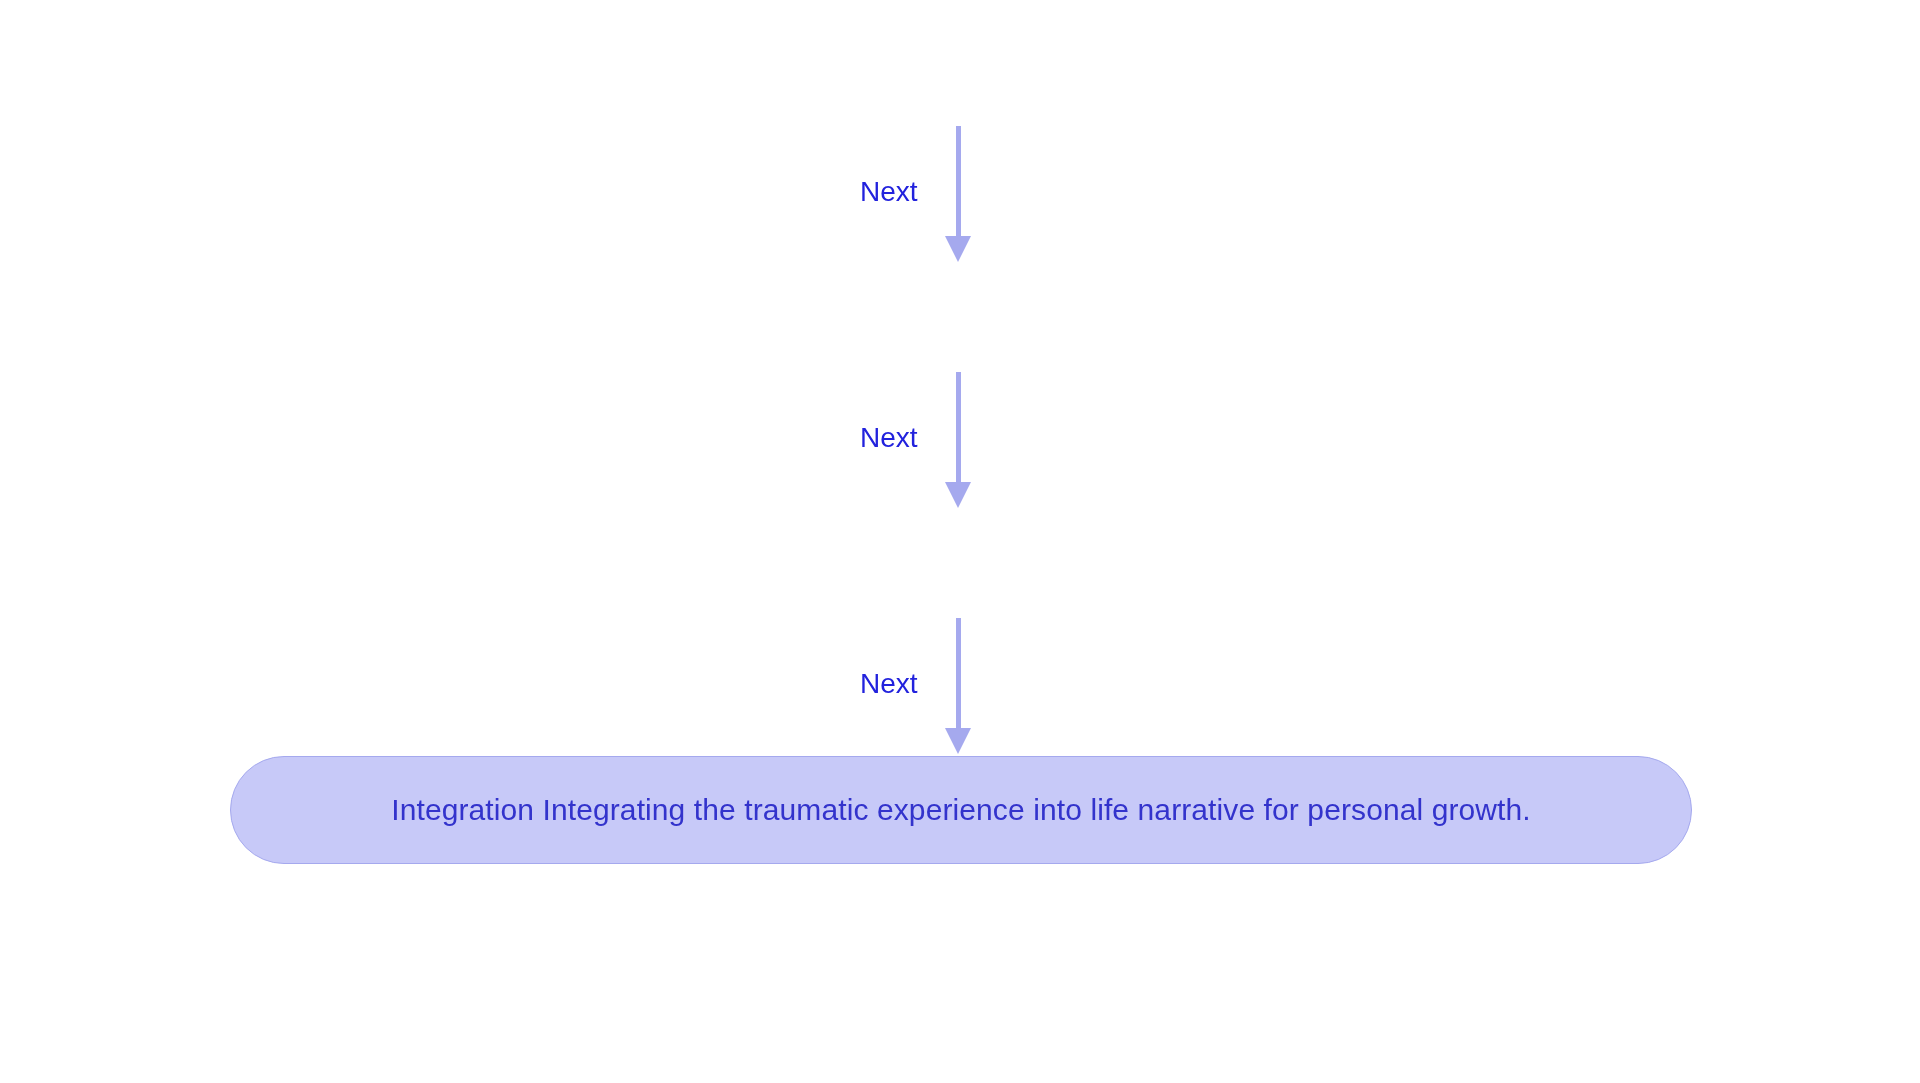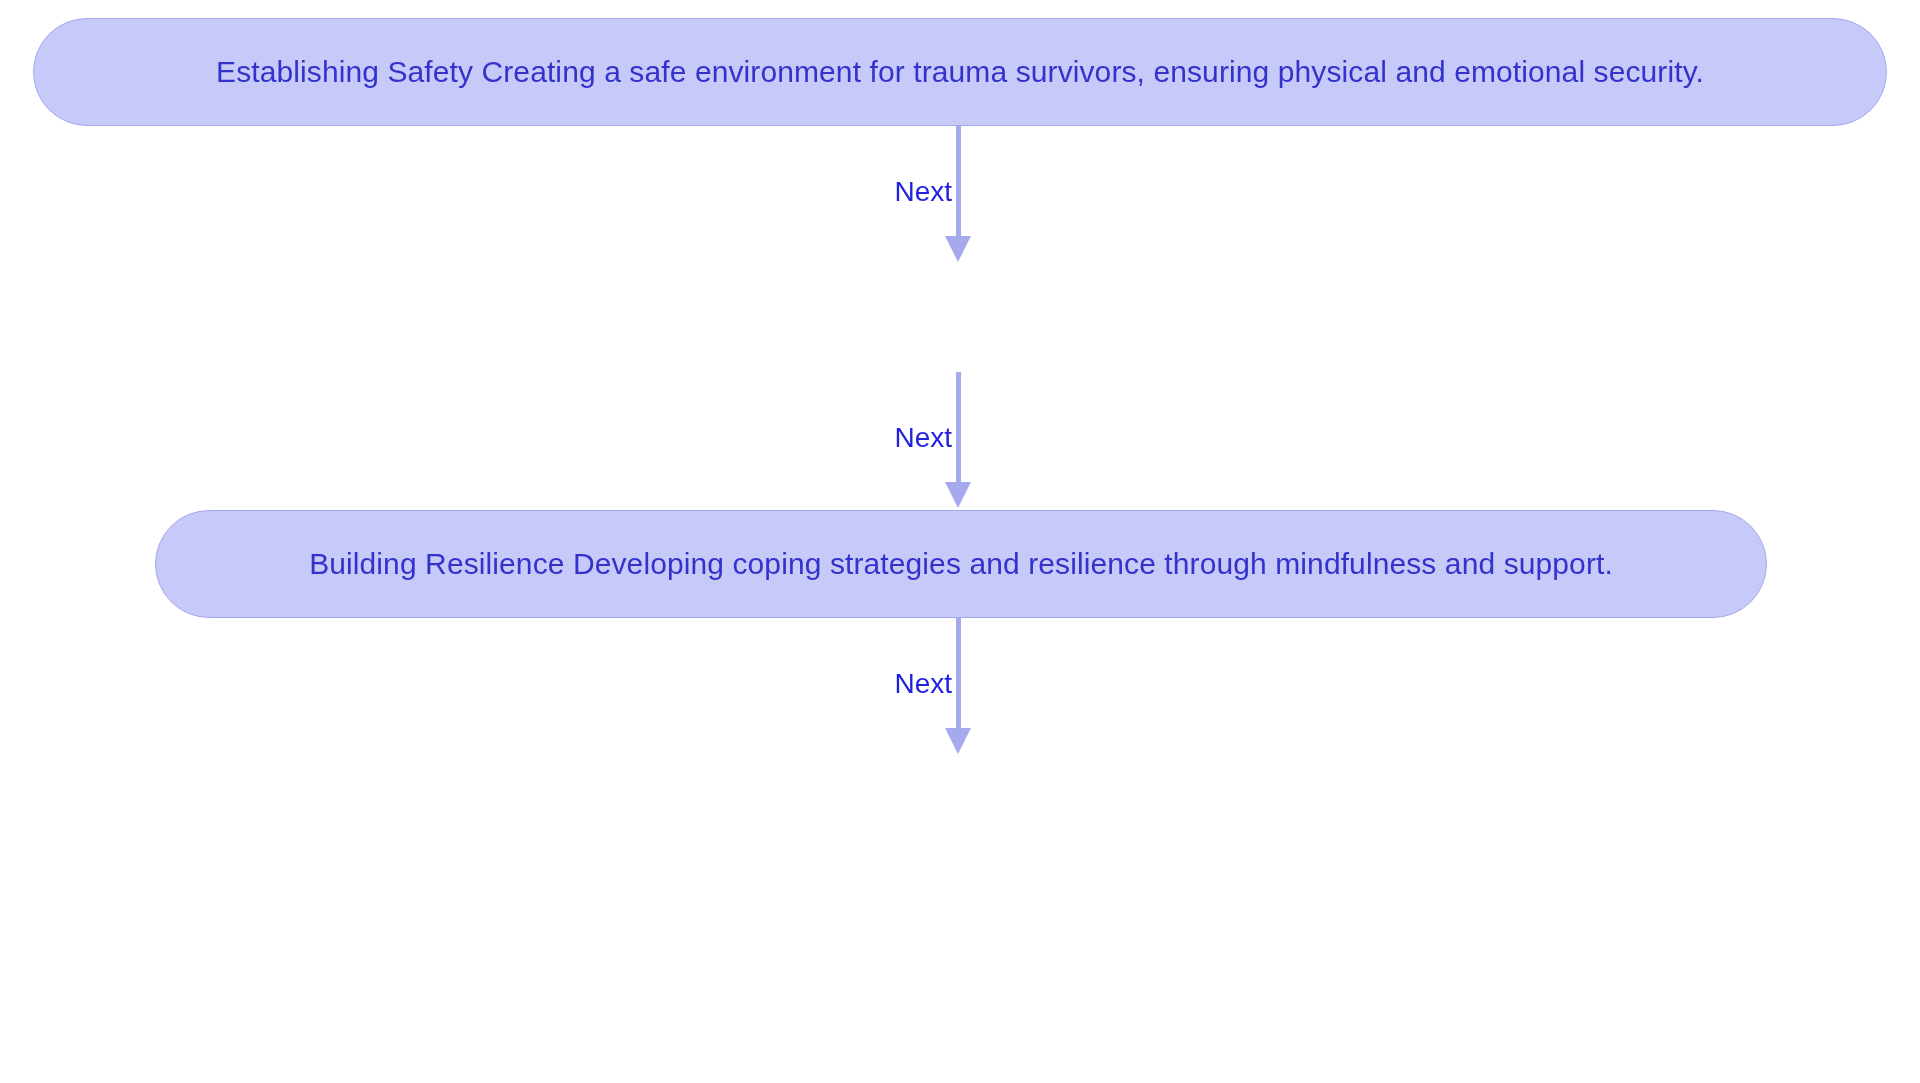--- a/index.html
+++ b/index.html
@@ -77,54 +77,51 @@
     height: 0;
     border-left: 13.5px solid transparent;
     border-right: 13.5px solid transparent;
     border-top: 26px solid #a5a9ee;
   }
   .conn-label {
     position: absolute;
     left: 860px;
     top: 52px;
     width: 92px;
-    text-align: right;
+    text-align: left;
     color: #2222dd;
     font-family: "Liberation Sans", sans-serif;
     font-size: 28px;
     line-height: 1;
     white-space: nowrap;
   }
 </style>
 </head>
 <body>
 
 <div id="flowchart">
 
-  <div class="node node-1">
-    <span class="node-label">Establishing Safety Creating a safe environment for trauma survivors, ensuring physical and emotional security.</span>
-  </div>
 
   <div class="connector conn-1">
     <div class="conn-line"></div>
     <div class="conn-arrowhead"></div>
     <div class="conn-label">Next</div>
   </div>
 
 
   <div class="connector conn-2">
     <div class="conn-line"></div>
     <div class="conn-arrowhead"></div>
     <div class="conn-label">Next</div>
   </div>
 
-  <div class="node node-3">
-    <span class="node-label">Building Resilience Developing coping strategies and resilience through mindfulness and support.</span>
-  </div>
 
   <div class="connector conn-3">
     <div class="conn-line"></div>
     <div class="conn-arrowhead"></div>
     <div class="conn-label">Next</div>
   </div>
 
+  <div class="node node-4">
+    <span class="node-label">Integration Integrating the traumatic experience into life narrative for personal growth.</span>
+  </div>
 
 </div>
 
 </body></html>

